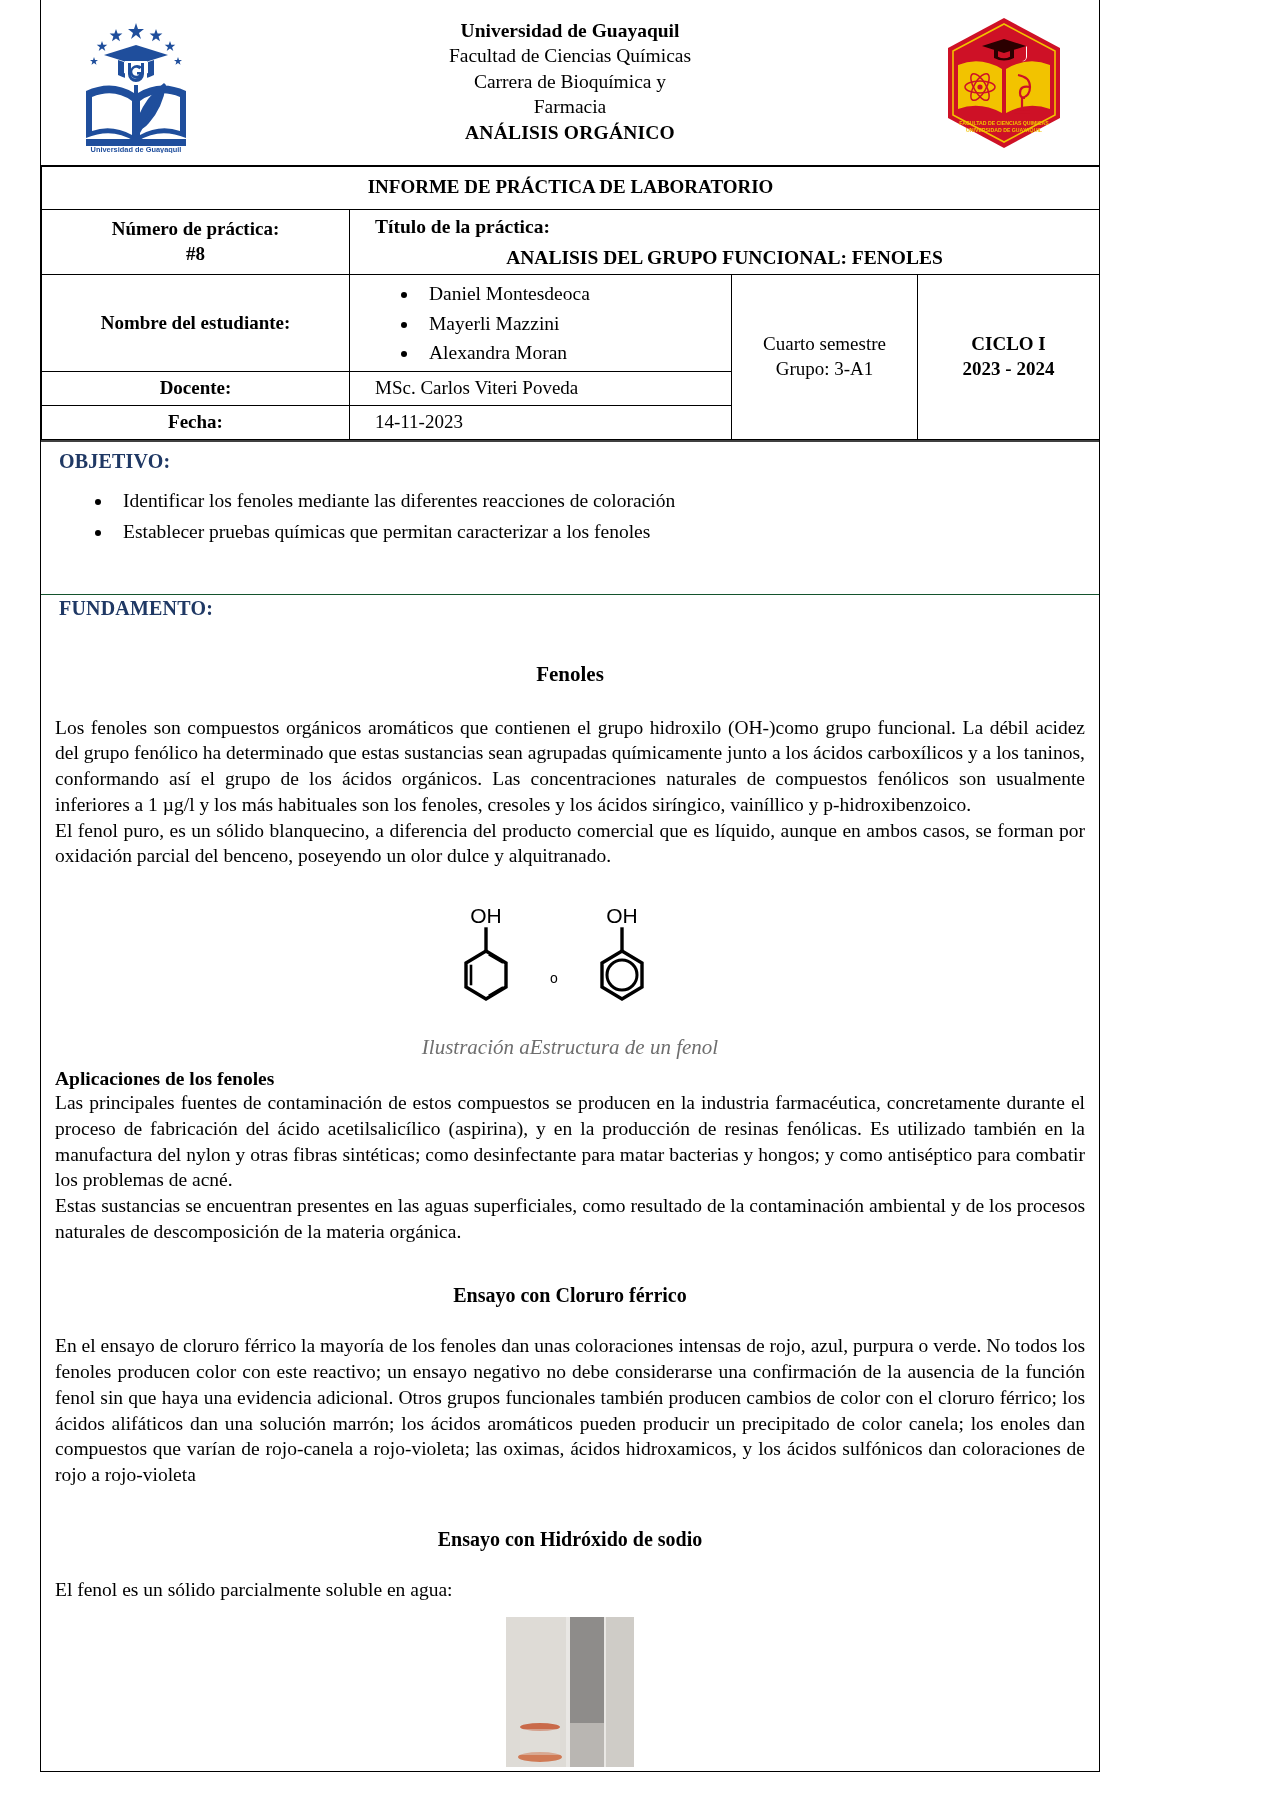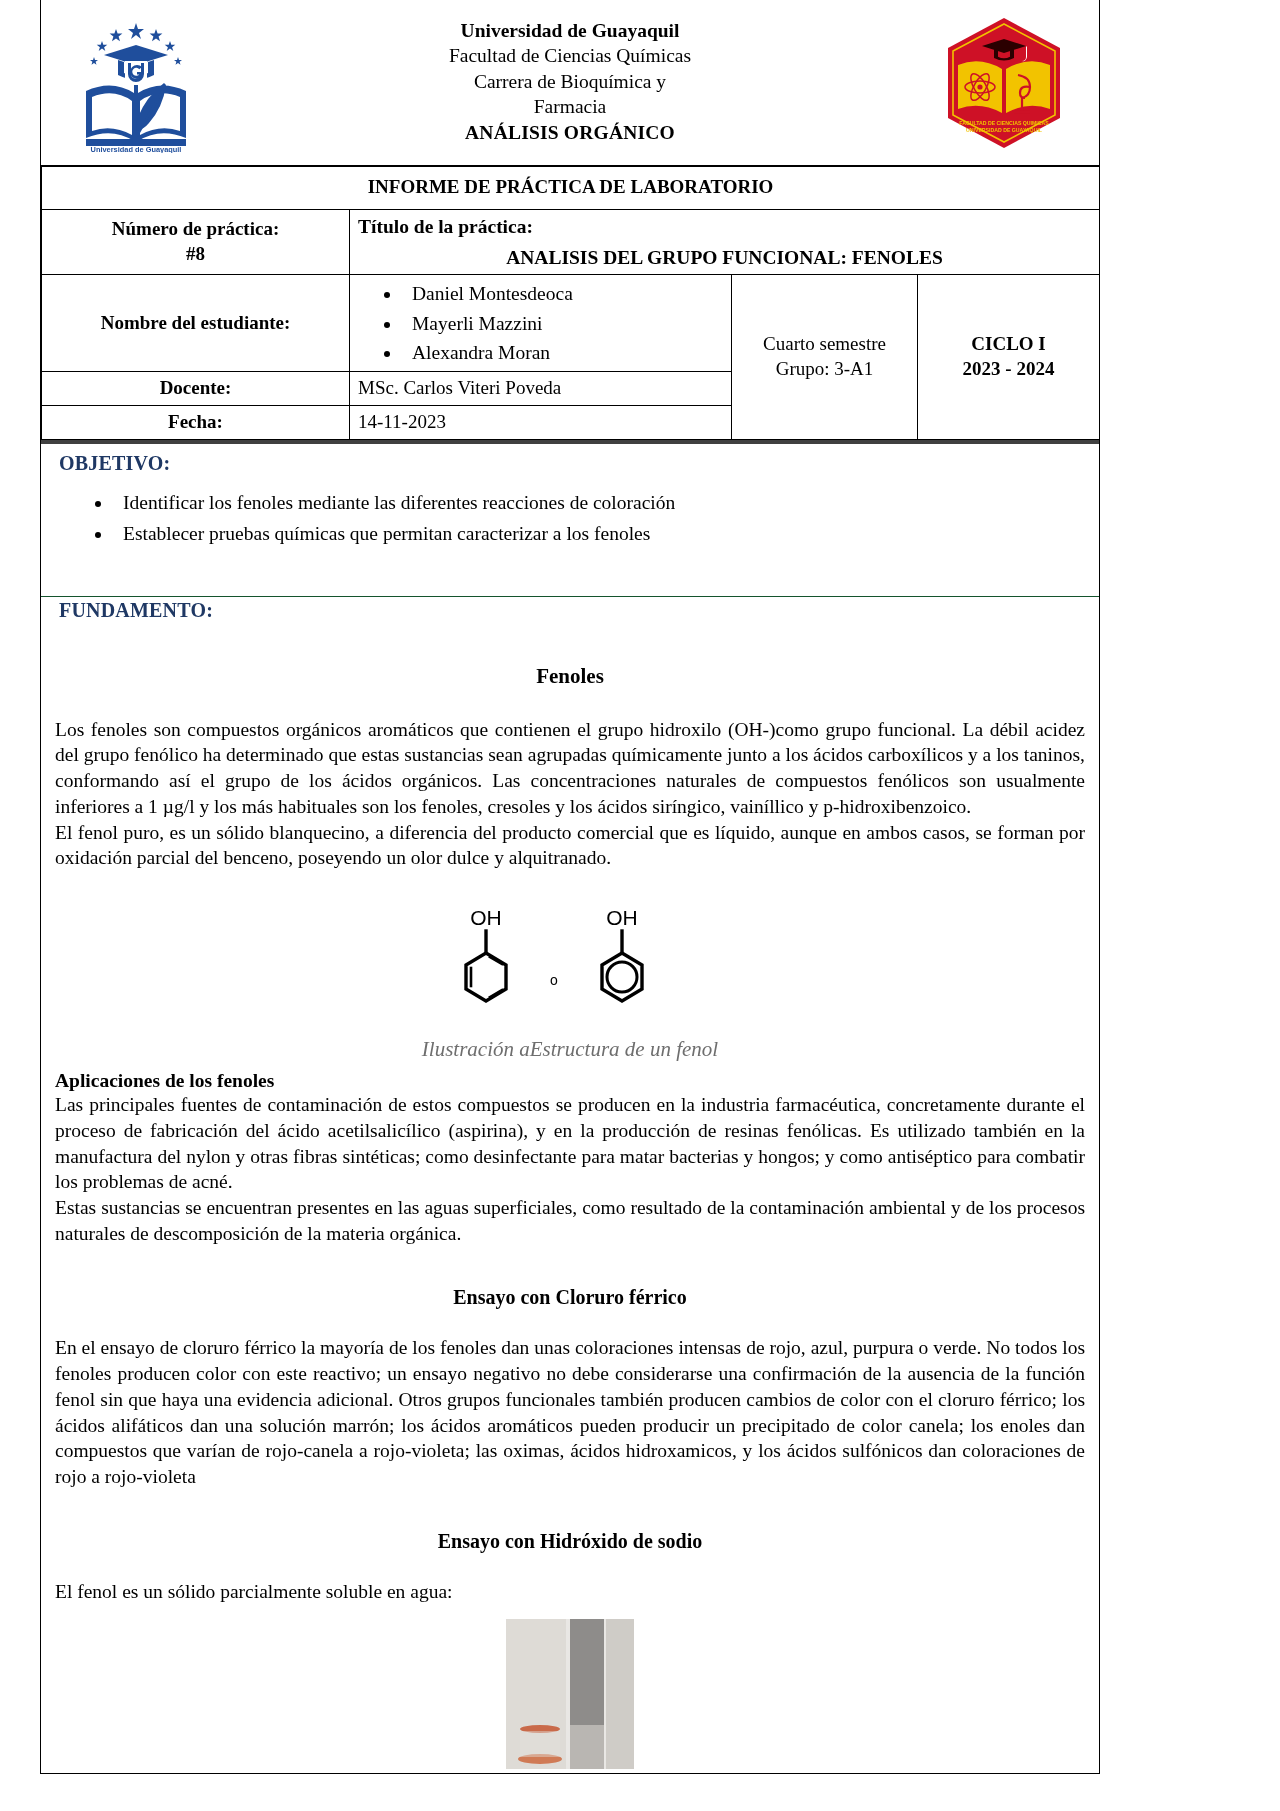--- a/index.html
+++ b/index.html
@@ -59,21 +59,21 @@
   .hdr-l5{font-weight:bold;letter-spacing:.2px;}
 
   
   .t{
     width:100%;
     border-collapse:collapse;
     table-layout:fixed;
   }
   .t td{
     border:1px solid #000;
-    padding:4px 8px;
+    padding:4px 25px;
     vertical-align:top;
     font-size:19px;
     line-height:1.3;
   }
   .banner{
     text-align:center;
     font-weight:bold;
     font-size:20px;
     padding:8px 0 9px 0 !important;
   }
@@ -103,21 +103,21 @@
     text-align:center;
     font-weight:bold;
     font-size:20px;
     line-height:1.45;
     vertical-align:middle !important;
   }
   .mid{vertical-align:middle !important;}
 
   
   .sec{
-    border-top:4px solid #404040;
+    border-top:2px solid #404040;
     padding:6px 14px 10px 14px;
   }
   .sec-hd{
     color:#1F3864;
     font-weight:bold;
     font-size:20px;
     letter-spacing:.2px;
     margin:2px 0 4px 4px;
   }
   .obj-list{

